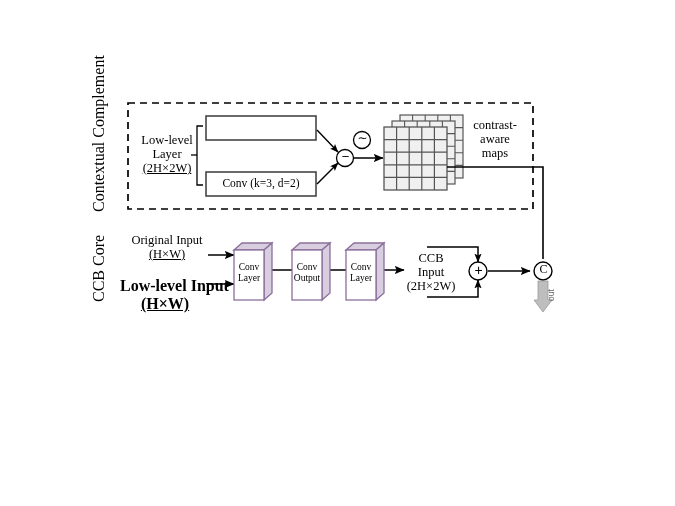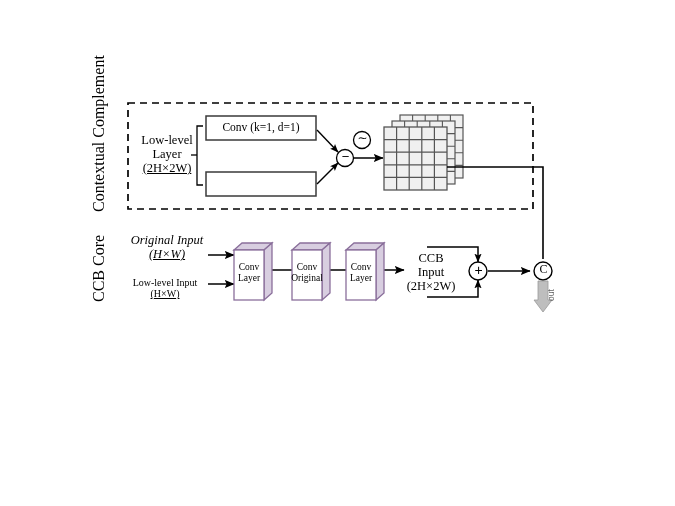--- a/index.html
+++ b/index.html
@@ -160,53 +160,58 @@
   <div class="txt rot90" style="left:90px; top:212px; font-size:16px;">
     <span>Contextual Complement</span>
   </div>
 
   <div class="txt" style="left:138px; top:133px; width:58px; font-size:12.5px;text-align:center;">
     <div>Low-level</div>
     <div>Layer</div>
     <div class="uline">(2H×2W)</div>
   </div>
 
-  <div class="txt" style="left:206px; top:121px; width:110px; font-size:11.5px;">
-    <span>Conv (k=1, d=1)</span>
+  <div class="txt" style="left:206px; top:177px; width:110px; font-size:11.5px;">
+    <span>Conv (k=3, d=2)</span>
   </div>
 
   <div class="txt" style="left:337px; top:150px; width:17px; font-size:13px; font-family:'Liberation Sans',sans-serif;">
     <span>−</span>
   </div>
   <div class="txt" style="left:354px; top:132px; width:17px; font-size:12px; font-family:'Liberation Sans',sans-serif;">
     <span>∼</span>
   </div>
 
+  <div class="txt" style="left:462px; top:118px; width:66px; font-size:12.5px;">
+    <div>contrast-</div>
+    <div>aware</div>
+    <div>maps</div>
+  </div>
 
   <div class="txt rot90" style="left:90px; top:302px; font-size:16px;">
     <span>CCB Core</span>
   </div>
 
-  <div class="txt" style="left:125px; top:233px; width:84px; font-size:12.5px;font-style:italic;">
+  <div class="txt" style="left:125px; top:233px; width:84px; font-size:12.5px;">
     <div>Original Input</div>
     <div class="uline">(H×W)</div>
   </div>
 
-  <div class="txt" style="left:120px; top:277px; width:90px; font-size:10px;">
+  <div class="txt" style="left:120px; top:277px; width:90px; font-size:16px;font-weight:bold;">
     <div>Low-level Input</div>
     <div class="uline">(H×W)</div>
   </div>
 
   <div class="txt" style="left:232px; top:262px; width:34px; font-size:9.5px;">
     <div>Conv</div>
     <div>Layer</div>
   </div>
   <div class="txt" style="left:290px; top:262px; width:34px; font-size:9.5px;">
     <div>Conv</div>
-    <div>Original</div>
+    <div>Output</div>
   </div>
   <div class="txt" style="left:344px; top:262px; width:34px; font-size:9.5px;">
     <div>Conv</div>
     <div>Layer</div>
   </div>
 
   <div class="txt" style="left:400px; top:251px; width:62px; font-size:12.5px;">
     <div>CCB</div>
     <div>Input</div>
     <div><span>(2H×2W)</span></div>

